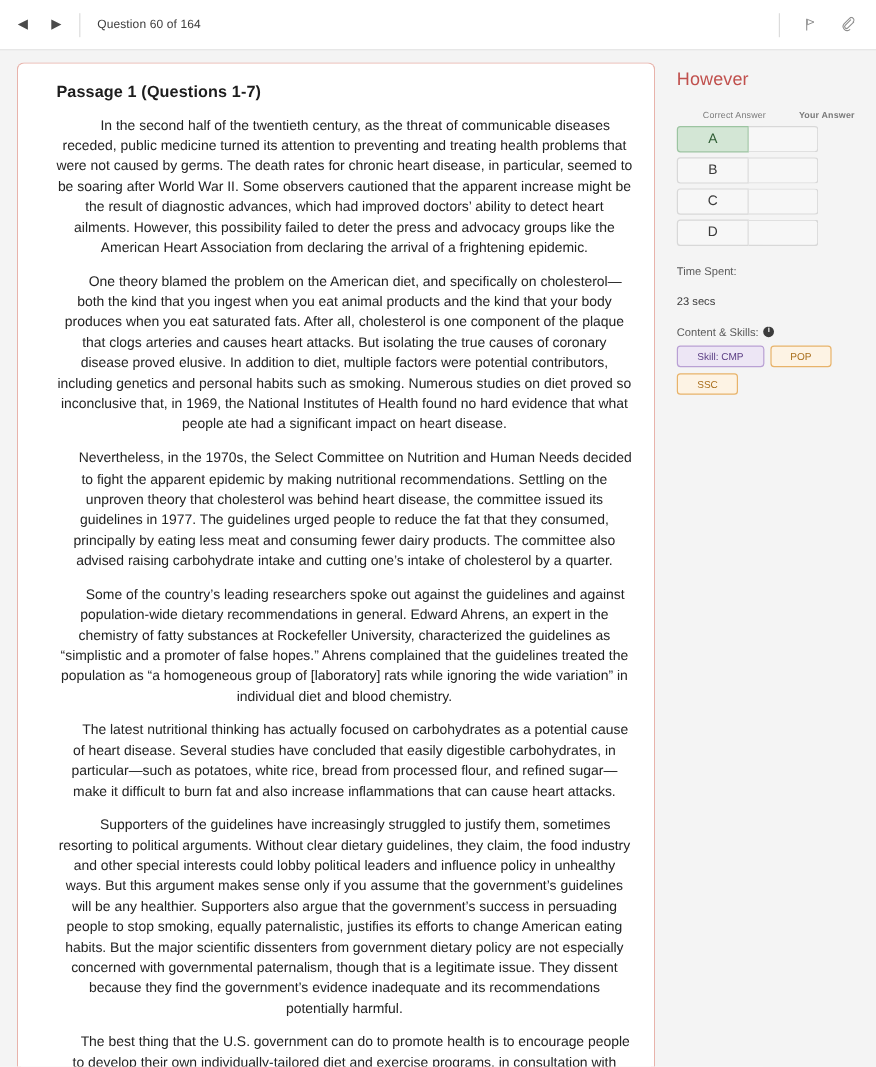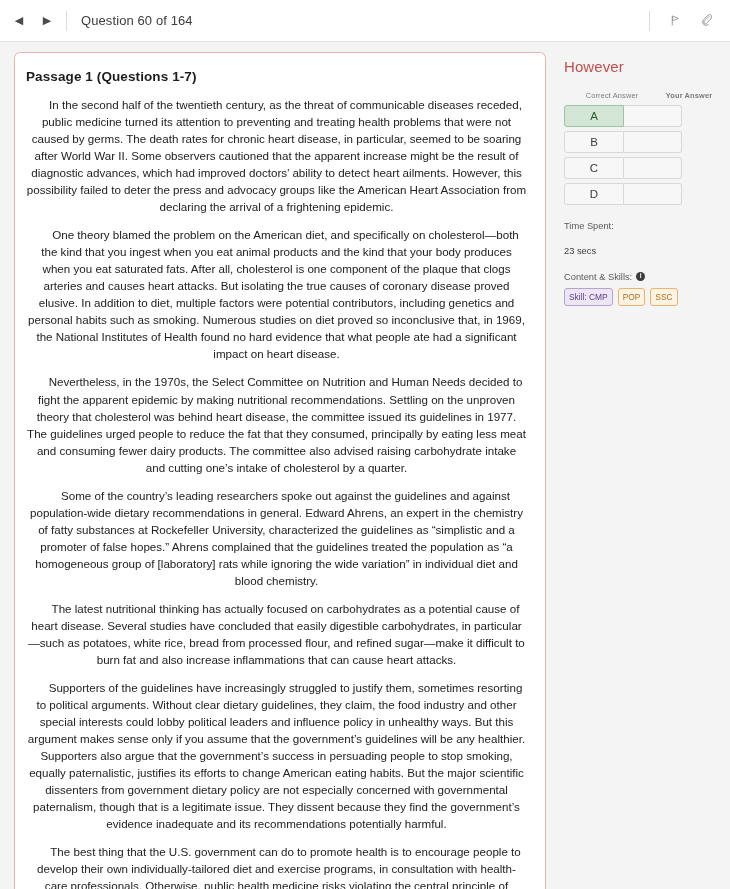--- a/index.html
+++ b/index.html
@@ -27,21 +27,21 @@
     display: flex; align-items: center; justify-content: center;
     color: #4a4a4a;
     font-size: 11px;
     line-height: 1;
     cursor: pointer;
     background: none; border: none; padding: 0;
   }
   .vdivider { width: 1px; height: 20px; background: #dcdcdc; }
   .question-counter {
     margin-left: 14px;
-    font-size: 13px;
+    font-size: 10px;
     color: #3c3c3c;
     letter-spacing: .1px;
   }
   .topbar-right {
     margin-left: auto;
     display: flex; align-items: center; gap: 14px;
   }
   .topbar-right .vdivider { margin-right: 2px; }
   .icon-btn {
     width: 18px; height: 18px;
@@ -60,21 +60,21 @@
   
   .main-col {
     width: 546px;
     padding: 0 0 0 14px;
   }
   .passage-panel {
     background: #ffffff;
     border: 1px solid #e8b3ab;
     border-radius: 6px 6px 0 0;
     border-bottom: none;
-    padding: 16px 18px 14px 11px;
+    padding: 16px 18px 14px 32px;
     height: 100%;
     overflow: hidden;
   }
   .passage-title {
     font-size: 13.5px;
     font-weight: bold;
     color: #1d1d1d;
     margin: 0 0 12px 0;
     letter-spacing: .1px;
   }
@@ -156,21 +156,21 @@
     background: #3c3c3c;
     color: #ffffff;
     font-size: 6.5px;
     font-weight: bold;
     line-height: 1;
     cursor: pointer;
   }
   .badges { display: flex; gap: 5px; flex-wrap: wrap; }
   .badge {
     font-size: 8.4px;
-    padding: 3px 4px;
+    padding: 3px 16px;
     border-radius: 3px;
     border: 1px solid #b9a0d4;
     background: #ede6f5;
     color: #5b3d84;
     cursor: pointer;
     white-space: nowrap;
   }
   .badge.orange {
     border-color: #e8b36a;
     background: #fdf3e4;

